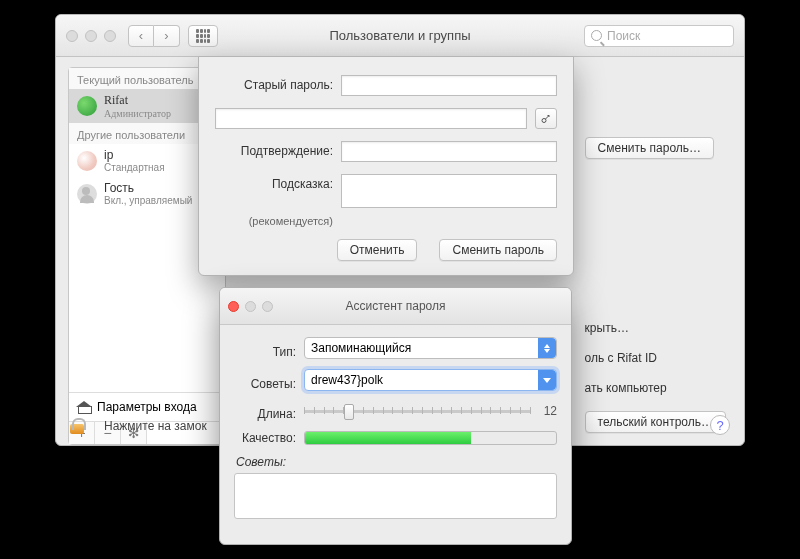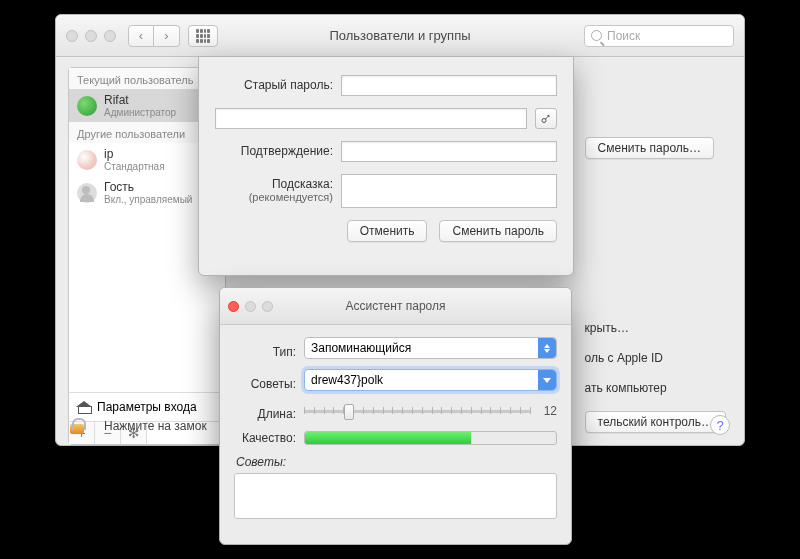--- a/index.html
+++ b/index.html
@@ -56,21 +56,21 @@
   .mag {width:11px;height:11px;border:1.5px solid #aaa;border-radius:50%;position:relative;flex:none;}
   .mag::after{content:"";position:absolute;right:-4px;bottom:-4px;width:5px;height:1.5px;background:#aaa;transform:rotate(45deg);}
 
   .main-body { padding:10px 12px 0 12px; display:flex; height:calc(100% - 42px); }
   .sidebar {
     width:158px; background:#fff; border:1px solid #c7c7c7; border-radius:4px;
     display:flex; flex-direction:column; font-size:11px; min-height:300px;
   }
   .sb-section-label{ color:#888; padding:6px 8px 3px 8px; background:#f9f9f9;}
   .sb-item { padding:4px 8px; display:flex; gap:7px; align-items:center;}
-  .sb-item.sel { background:#d8d8d8;}
+  .sb-item.sel { background:#d8d8d8;font-family:Liberation Serif, serif;}
   .avatar-green{ width:20px;height:20px;border-radius:50%;background:radial-gradient(circle at 35% 35%,#7ad96e,#2e9c3a);flex:none;}
   .avatar-ball{ width:20px;height:20px;border-radius:50%;background:radial-gradient(circle at 35% 35%,#fff,#f0c9c0 60%,#e8b8ae);flex:none;}
   .avatar-sil{ width:20px;height:20px;border-radius:50%;background:#ddd;flex:none;position:relative;}
   .avatar-sil::before{content:"";position:absolute;left:5px;top:3px;width:8px;height:8px;border-radius:50%;background:#bcbcbc;}
   .avatar-sil::after{content:"";position:absolute;left:3px;top:11px;width:14px;height:8px;border-radius:7px 7px 0 0;background:#bcbcbc;}
   .sb-name{ font-size:12px; color:#333;}
   .sb-sub { font-size:10px; color:#8a8a8a;}
   .sidebar-spacer{flex:1;}
   .login-opts{ border-top:1px solid #ddd; padding:7px 8px; display:flex; gap:6px; align-items:center; font-size:12px;}
   .home-ic{width:14px;height:12px;position:relative;}
@@ -90,26 +90,26 @@
 
   
   .sheet{
     position:absolute; left:198px; top:56px; width:376px; height:220px;
     background:#eeeeee; border:1px solid #b5b5b5; border-radius:0 0 6px 6px;
     box-shadow:0 12px 30px rgba(0,0,0,.35);
     padding:18px 16px 12px 16px;
   }
   .form-row{ display:flex; align-items:flex-start; gap:8px; margin-bottom:12px;}
   .form-row label{ width:118px; text-align:right; font-size:12px; color:#333; padding-top:3px;}
-  .form-row label .sub{ display:block; font-size:11px; color:#666;}
+  .form-row label .sub{ display:block; font-size:11px; color:#666;margin-top:24px;}
   .tf{ flex:1; height:21px; background:#fff; border:1px solid #bdbdbd; border-radius:0; box-shadow:inset 0 1px 2px rgba(0,0,0,.08);}
   .ta{ flex:1; height:34px; background:#fff; border:1px solid #bdbdbd;}
   .key-btn{ width:22px;height:21px; background:linear-gradient(#fff,#ededed); border:1px solid #bdbdbd; border-radius:3px; display:flex;align-items:center;justify-content:center;}
   .key-svg{width:12px;height:12px;}
-  .sheet-actions{ display:flex; justify-content:flex-end; gap:12px; }
+  .sheet-actions{ display:flex; justify-content:flex-end; gap:22px; }
 
   
   .assist{
     position:absolute; left:219px; top:287px; width:353px; height:258px;
     background:#ececec; border:1px solid #b0b0b0; border-radius:6px;
     box-shadow:0 14px 34px rgba(0,0,0,.45);
     overflow:hidden;
   }
   .assist-title{ height:16px; background:linear-gradient(#f5f5f5,#e3e3e3); border-bottom:1px solid #c8c8c8; display:flex;align-items:center; padding:18px 8px; position:relative;}
   .assist-title .traffic{gap:6px;}
@@ -212,21 +212,21 @@
         <button>−</button>
         <button>✻</button>
       </div>
     </div>
 
     <div class="content">
       <div class="side-buttons">
         <button class="mac-btn">Сменить пароль…</button>
         <div style="height:130px"></div>
         <span class="link-text">крыть…</span>
-        <span class="link-text">оль с Apple ID</span>
+        <span class="link-text">оль с Rifat ID</span>
         <span class="link-text">ать компьютер</span>
         <button class="mac-btn">тельский контроль…</button>
       </div>
     </div>
   </div>
 
   <div class="lock-row">
     <span class="lock-ic"></span>
     <span>Нажмите на замок</span>
   </div>

